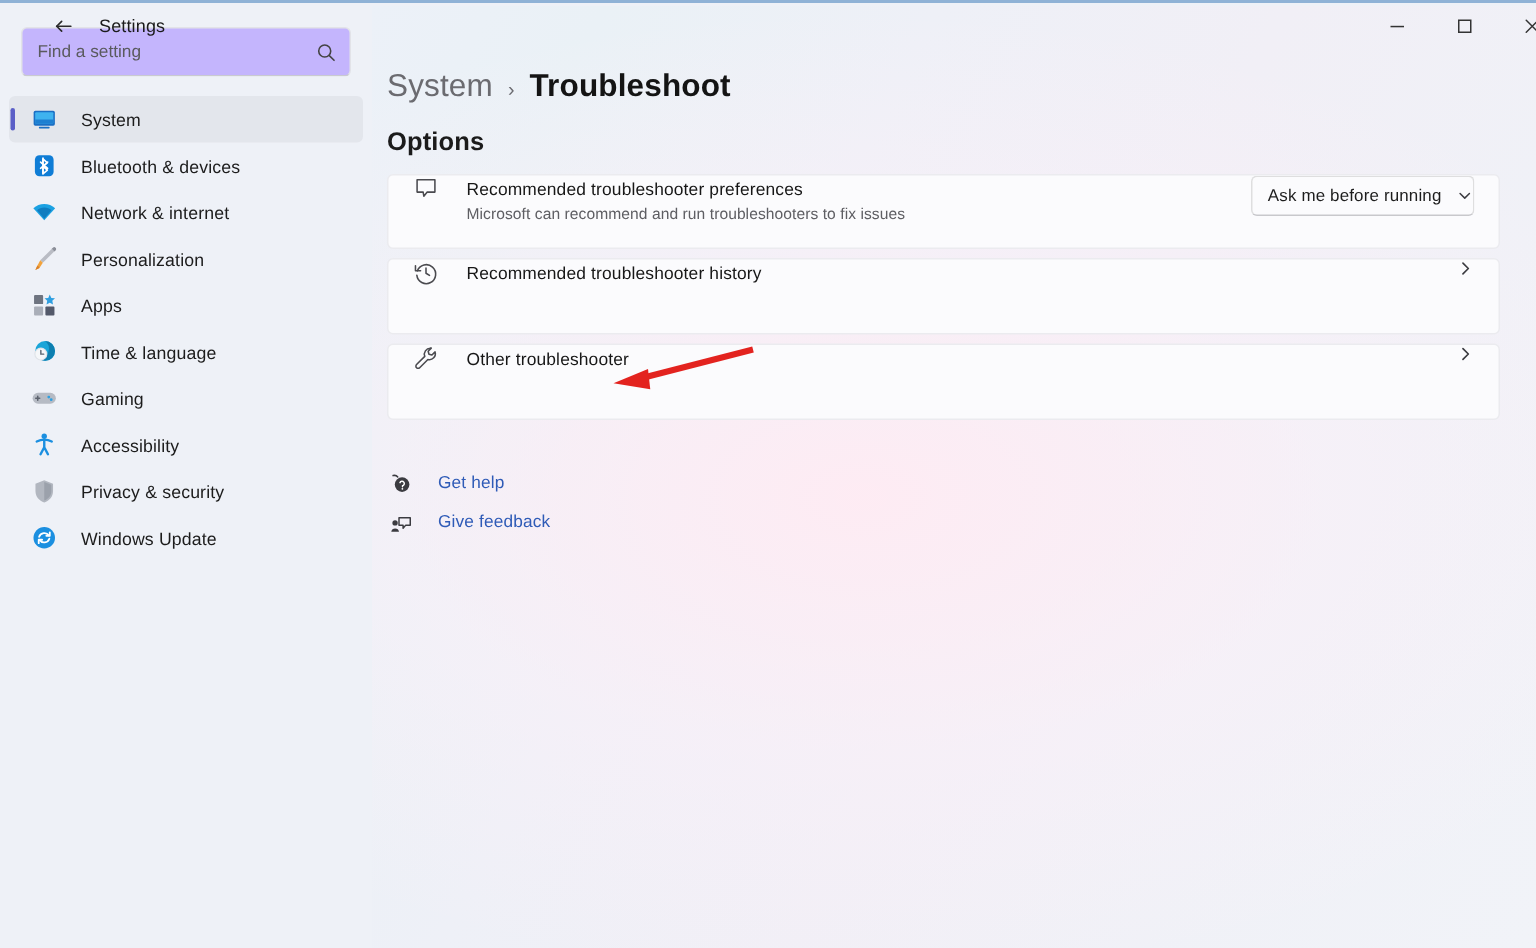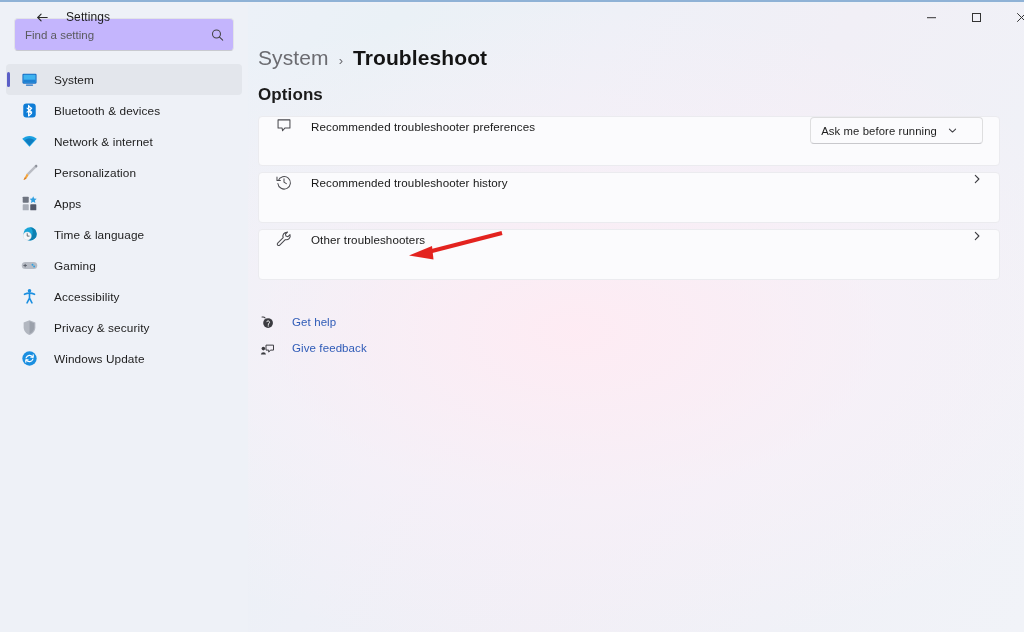--- a/index.html
+++ b/index.html
@@ -209,21 +209,21 @@
   }
 
   .dropdown {
     height: 27px;
     min-width: 148px;
     background: #fbfbfd;
     border: 1px solid #dededf;
     border-bottom-color: #c8c8cc;
     border-radius: 4px;
     display: flex; align-items: center; justify-content: space-between;
-    padding: 0 24px 0 10px;
+    padding: 0 0 0 10px;
     margin-left: 10px;
   }
   .dd-value {
     font-size: 11.3px; color: #1d1d1d;
     letter-spacing: .1px;
   }
   .dd-chev { color: #3c3c41; line-height: 0; margin-left: 10px; }
 
   .links { padding: 23px 0 0 10px; }
   .link-row {
@@ -431,20 +431,21 @@
     <div class="cards">
 
       <div class="card">
         <span class="card-ico">
           <svg width="18" height="18" viewBox="0 0 20 20" fill="none" stroke="#4a4a4f" stroke-width="1.15" stroke-linejoin="round">
             <path d="M3.4 3.2h13.2v9.1H10.9L8.4 15.3l-.5-3H3.4z"></path>
           </svg>
         </span>
         <span class="card-text">
           <span class="card-title">Recommended troubleshooter preferences</span>
+          <span class="card-sub" style="display:block">Microsoft can recommend and run troubleshooters to fix issues</span>
         </span>
         <span class="dropdown">
           <span class="dd-value">Ask me before running</span>
           <span class="dd-chev">
             <svg width="11" height="11" viewBox="0 0 12 12" fill="none" stroke="#3c3c41" stroke-width="1.1" stroke-linecap="round" stroke-linejoin="round">
               <path d="M2.6 4.4L6 7.7l3.4-3.3"></path>
             </svg>
           </span>
         </span>
       </div>
@@ -467,21 +468,21 @@
         </span>
       </div>
 
       <div class="card tall">
         <span class="card-ico">
           <svg width="18" height="18" viewBox="0 0 20 20" fill="none" stroke="#4a4a4f" stroke-width="1.15" stroke-linecap="round" stroke-linejoin="round">
             <path d="M13.2 2.4a4.4 4.4 0 0 0-4.1 6l-6.1 6.1a1.6 1.6 0 0 0 2.3 2.3l6.1-6.1a4.4 4.4 0 0 0 5.3-5.6l-2.3 2.3-2.2-.6-.6-2.2 2.3-2.3a4.4 4.4 0 0 0-.7-.1z"></path>
           </svg>
         </span>
         <span class="card-text">
-          <span class="card-title">Other troubleshooters</span>
+          <span class="card-title">Other troubleshooter</span>
         </span>
         <span class="card-chevron">
           <svg width="12" height="12" viewBox="0 0 12 12" fill="none" stroke="#3b3b40" stroke-width="1.1" stroke-linecap="round" stroke-linejoin="round">
             <path d="M4.3 2.4L7.9 6l-3.6 3.6"></path>
           </svg>
         </span>
       </div>
 
     </div>
 

